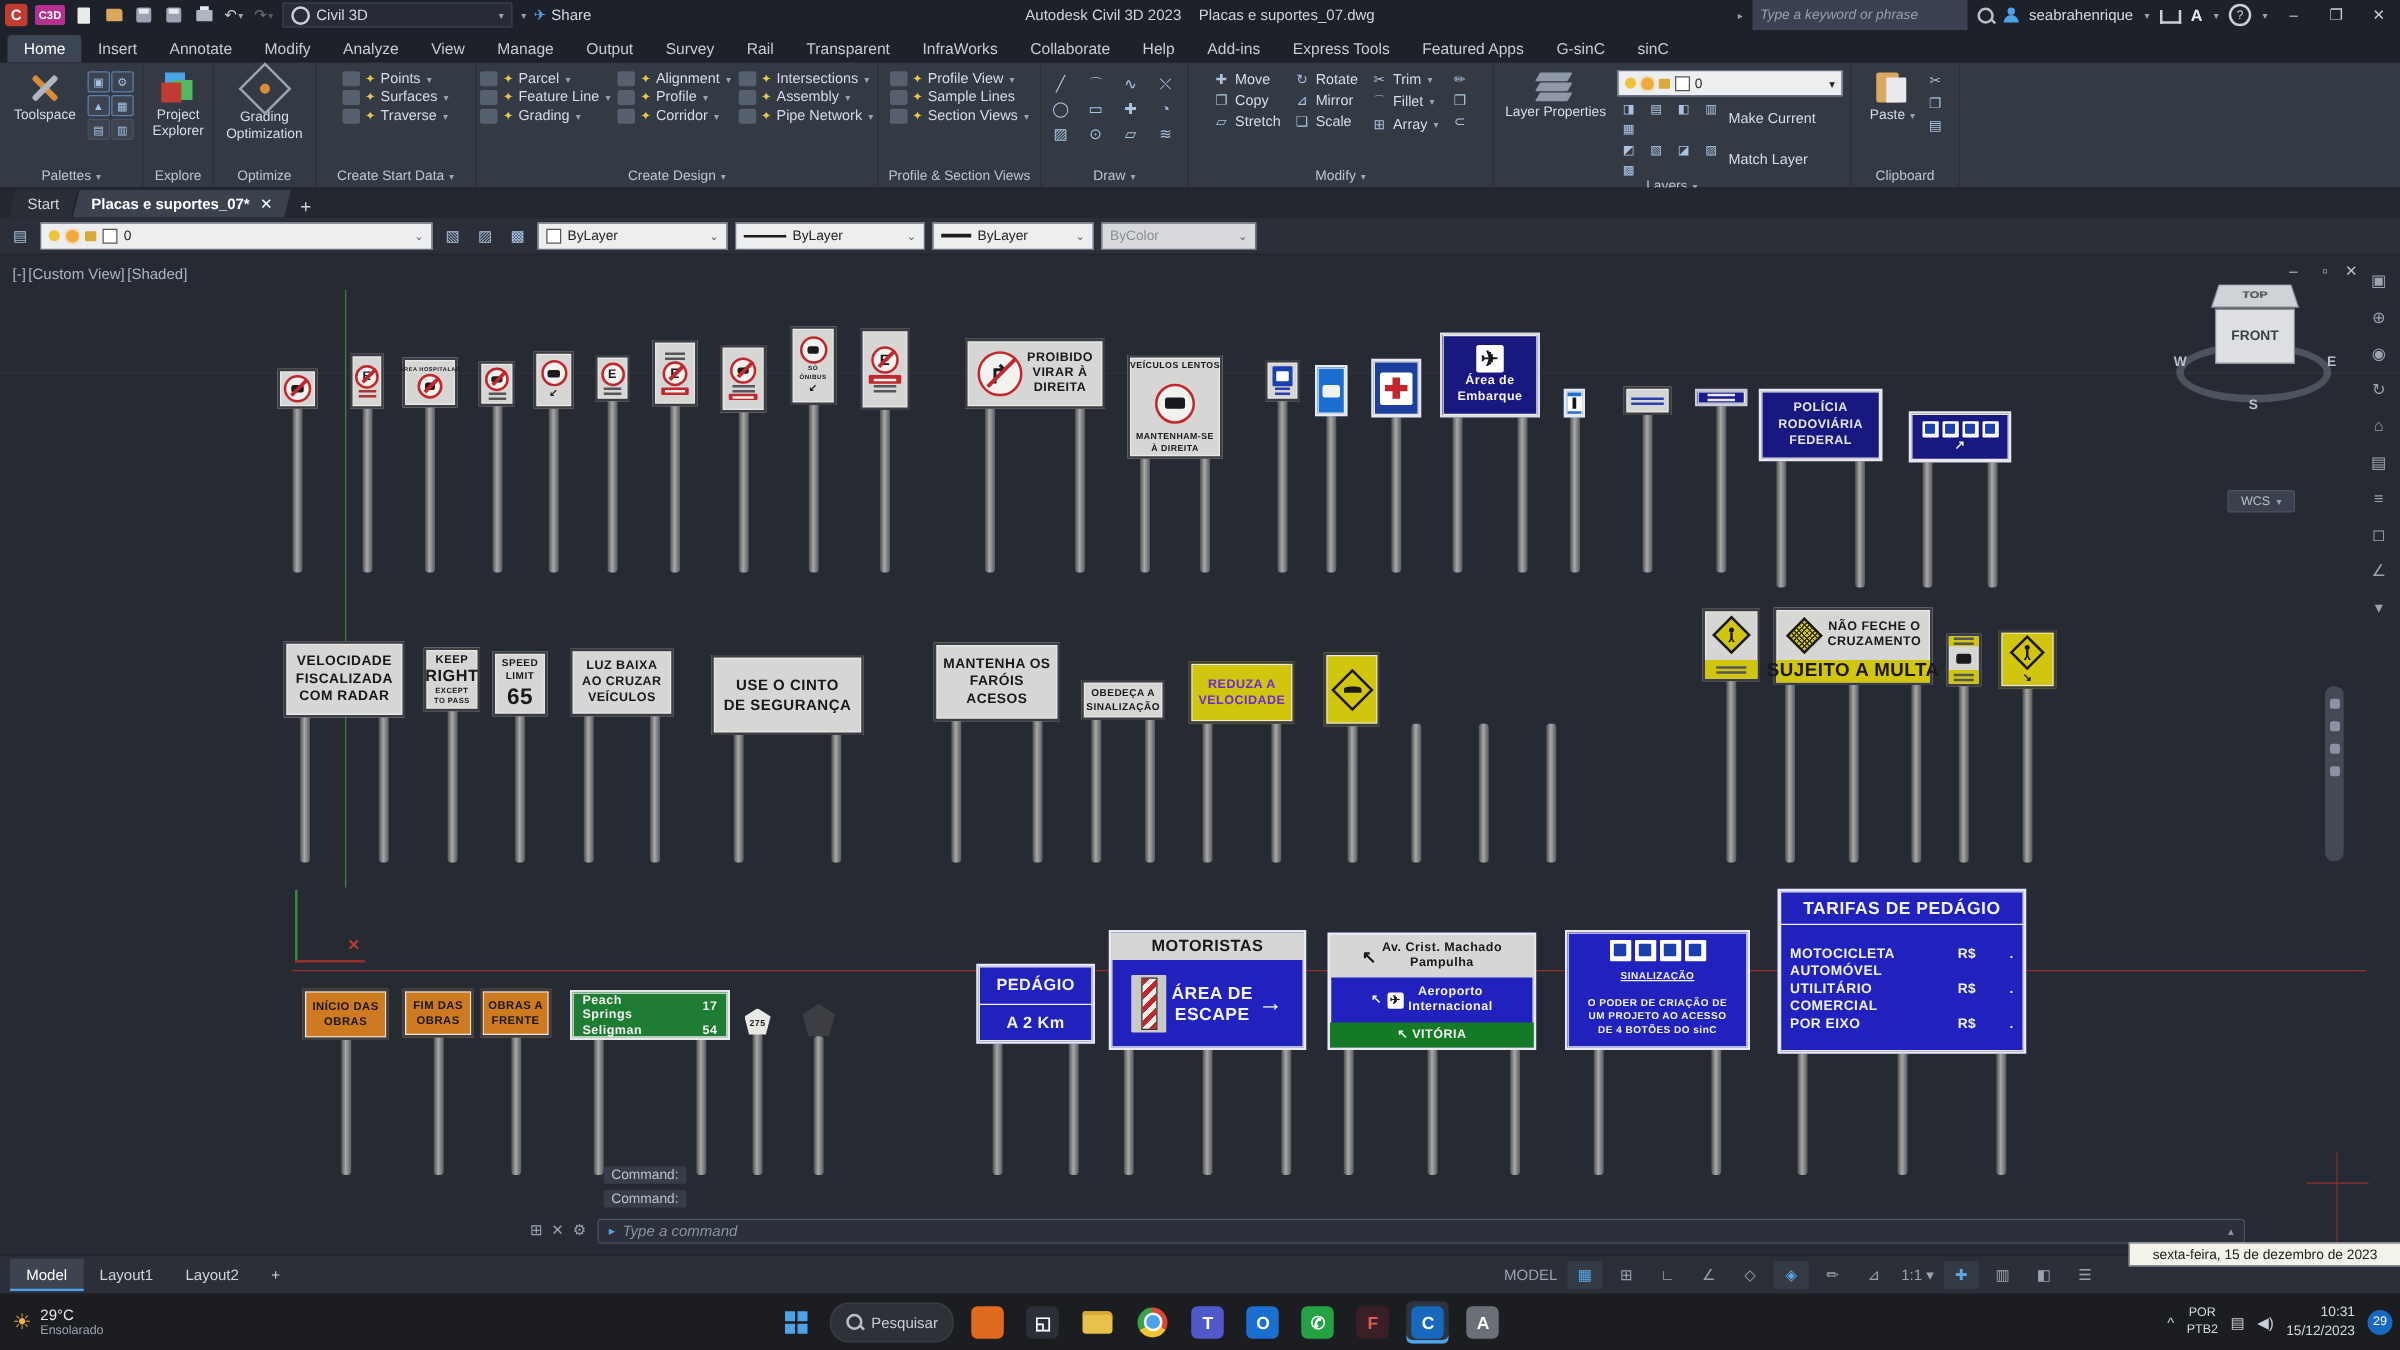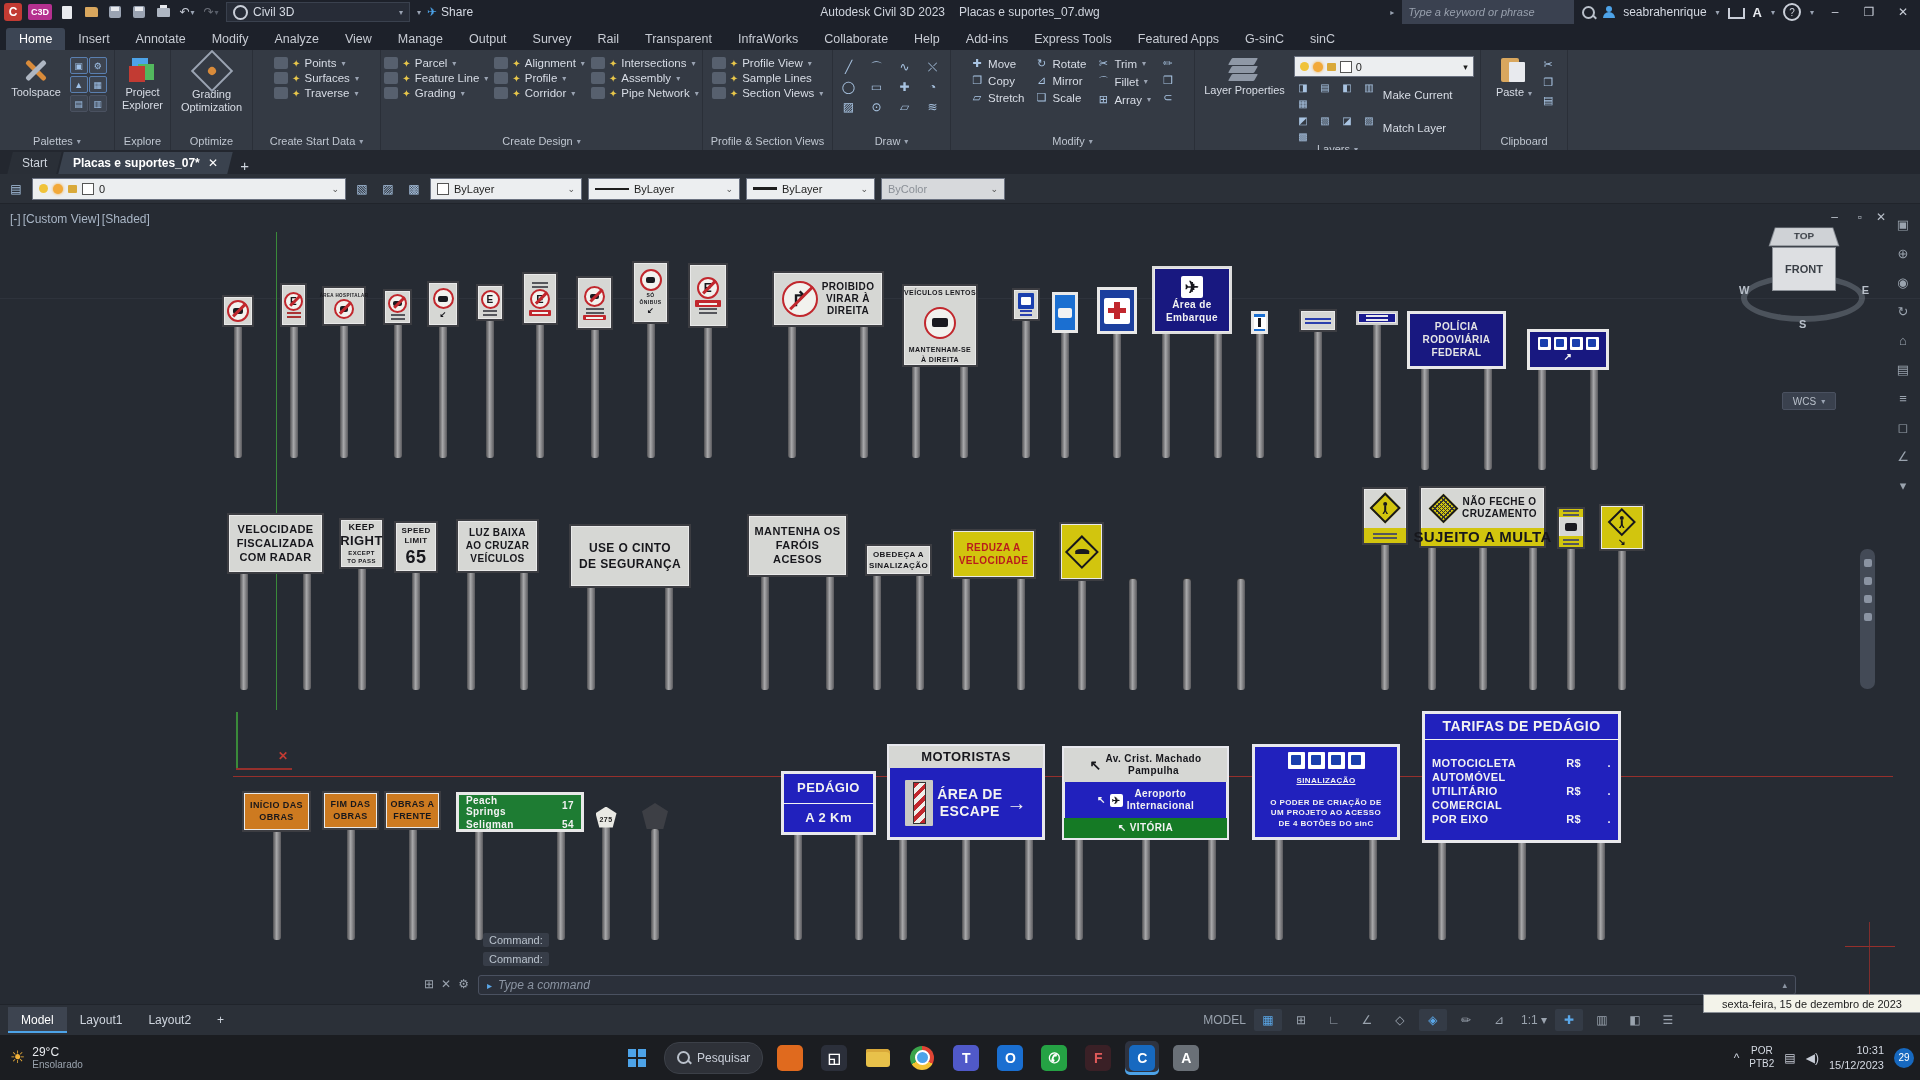--- a/index.html
+++ b/index.html
@@ -992,21 +992,21 @@
       <div class="post" style="left: 873px; top: 574px; height: 116px;"></div>
       <div class="post" style="left: 916px; top: 574px; height: 116px;"></div>
       <div class="sign" style="left: 865px; top: 544px; width: 67px; height: 32px; background: rgb(214, 215, 212); color: rgb(23, 23, 28); border-color: rgb(60, 61, 66);">
         <div class="spanel">
           <div class="sl" style="font-size: 8px;">OBEDEÇA A</div>
           <div class="sl" style="font-size: 8px;">SINALIZAÇÃO</div>
         </div>
       </div>
       <div class="post" style="left: 962px; top: 577px; height: 113px;"></div>
       <div class="post" style="left: 1017px; top: 577px; height: 113px;"></div>
-      <div class="sign" style="left: 951px; top: 529px; width: 85px; height: 50px; background: rgb(210, 197, 14); color: #b91c1c; border-color: rgb(60, 61, 66);">
+      <div class="sign" style="left: 951px; top: 529px; width: 85px; height: 50px; background: rgb(210, 197, 14); color: #6d28d9; border-color: rgb(60, 61, 66);">
         <div class="spanel">
           <div class="sl" style="font-size: 10px;">REDUZA A</div>
           <div class="sl" style="font-size: 10px;">VELOCIDADE</div>
         </div>
       </div>
       <div class="post" style="left: 1078px; top: 579px; height: 111px;"></div>
       <div class="sign" style="left: 1059px; top: 522px; width: 45px; height: 59px; background: rgb(210, 197, 14); color: rgb(23, 23, 28); border-color: rgb(60, 61, 66);">
         <div class="spanel">
           <div class="icn" style="width: 34px; height: 34px;">
             <div style="width: 70%; height: 70%; transform: rotate(45deg); border: 2px solid rgb(23, 23, 28); box-sizing: border-box; background: rgb(210, 197, 14); display: flex; align-items: center; justify-content: center;">

